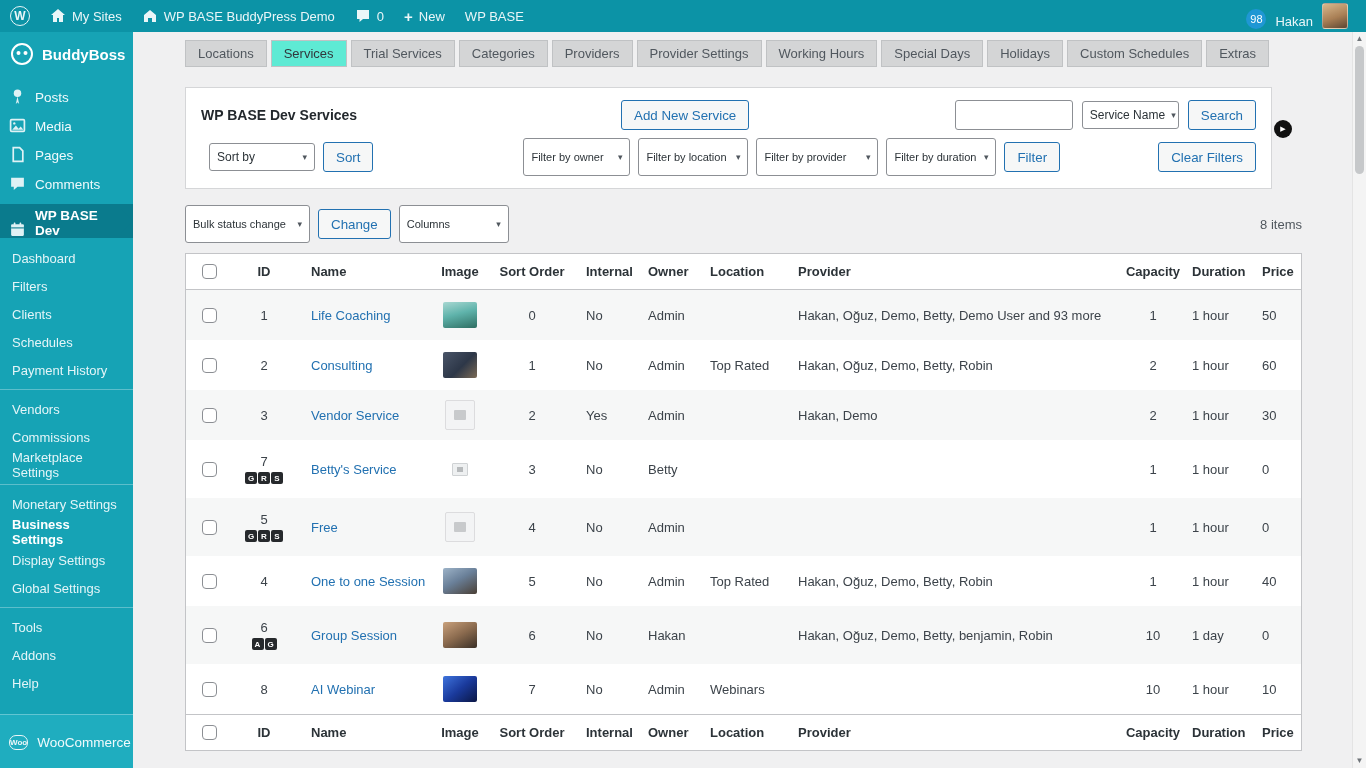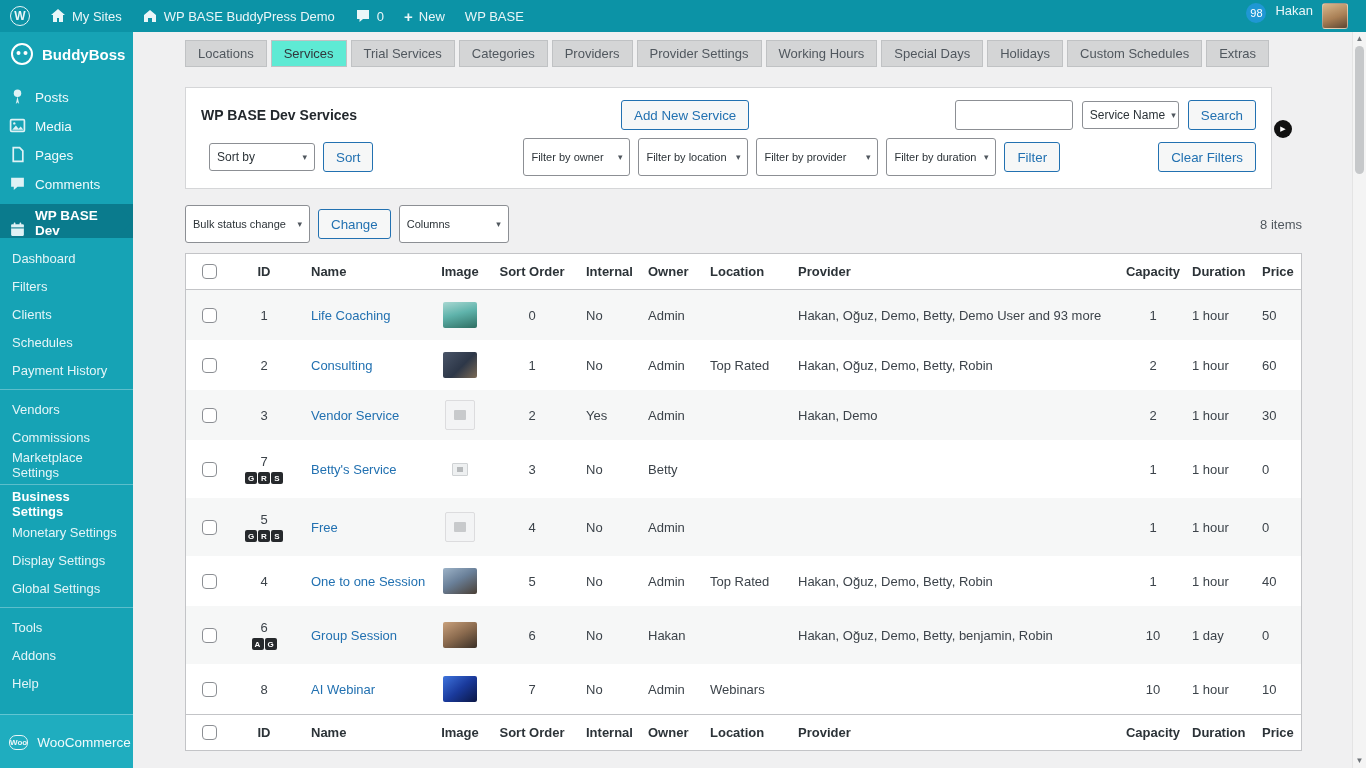--- a/index.html
+++ b/index.html
@@ -8,21 +8,21 @@
   #screen { position:relative; width:1366px; height:768px; background:#f0f0f1; overflow:hidden; }
 
   
   .admin-bar { position:absolute; top:0; left:0; width:100%; height:32px; background:#0c93a6;
     color:#eaf6f8; display:flex; align-items:center; z-index:60; }
   .ab-item { display:flex; align-items:center; gap:6px; padding:0 10px; height:32px; cursor:pointer; white-space:nowrap; }
   .ab-icon { width:16px; height:16px; display:inline-flex; }
   .ab-icon svg { width:16px; height:16px; fill:#eaf6f8; }
   .wp-logo { width:20px; height:20px; border:1.5px solid #eaf6f8; border-radius:50%;
     display:flex; align-items:center; justify-content:center; font-weight:bold; font-size:12px; }
-  .ab-right { margin-left:auto; display:flex; align-items:flex-start; gap:9px; padding-right:18px; }
+  .ab-right { margin-left:auto; display:flex; align-items:flex-end; gap:9px; padding-right:18px; }
   .notif-badge { width:20px; height:20px; border-radius:50%; background:#1f97d4; color:#fff;
     font-size:11px; display:flex; align-items:center; justify-content:center; cursor:pointer; }
   .avatar { width:26px; height:26px; border-radius:3px; cursor:pointer;
     background:linear-gradient(160deg,#d8b88d 0%,#a97f55 55%,#5d4632 100%); border:1px solid rgba(255,255,255,.4); }
   .plus-glyph { font-size:15px; font-weight:bold; line-height:1; }
 
   
   .sidebar { position:absolute; top:32px; left:0; width:133px; bottom:0; background:#16a3b5;
     color:#fff; z-index:50; }
   .brand { height:44px; display:flex; align-items:center; gap:8px; padding:0 10px;
@@ -250,25 +250,25 @@
     <div class="submenu-item">
         <span>Vendors</span>
       </div>
     <div class="submenu-item">
         <span>Commissions</span>
       </div>
     <div class="submenu-item">
         <span>Marketplace Settings</span>
       </div>
     <div class="side-sep"></div>
+    <div class="submenu-item">
+        <span>Monetary Settings</span>
+      </div>
     <div class="submenu-item current">
         <span>Business Settings</span>
-      </div>
-    <div class="submenu-item">
-        <span>Monetary Settings</span>
       </div>
     <div class="submenu-item">
         <span>Display Settings</span>
       </div>
     <div class="submenu-item">
         <span>Global Settings</span>
       </div>
     <div class="side-sep"></div>
     <div class="submenu-item">
         <span>Tools</span>

